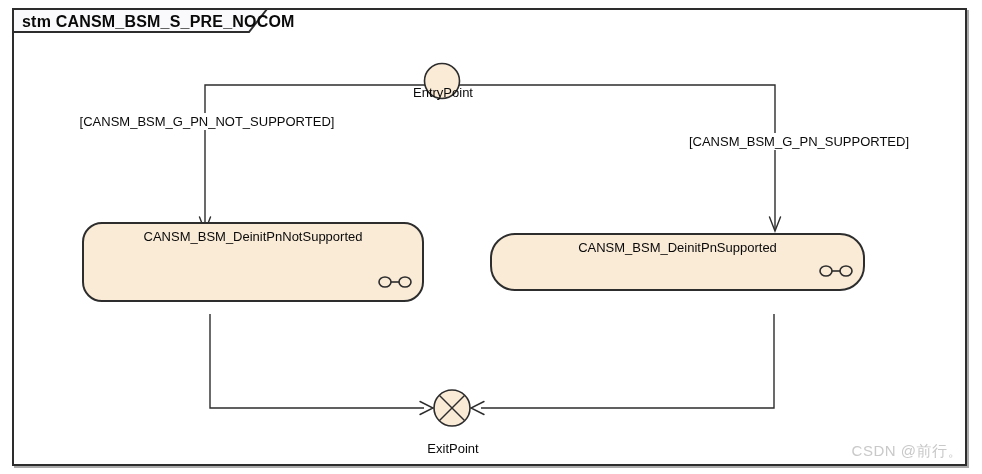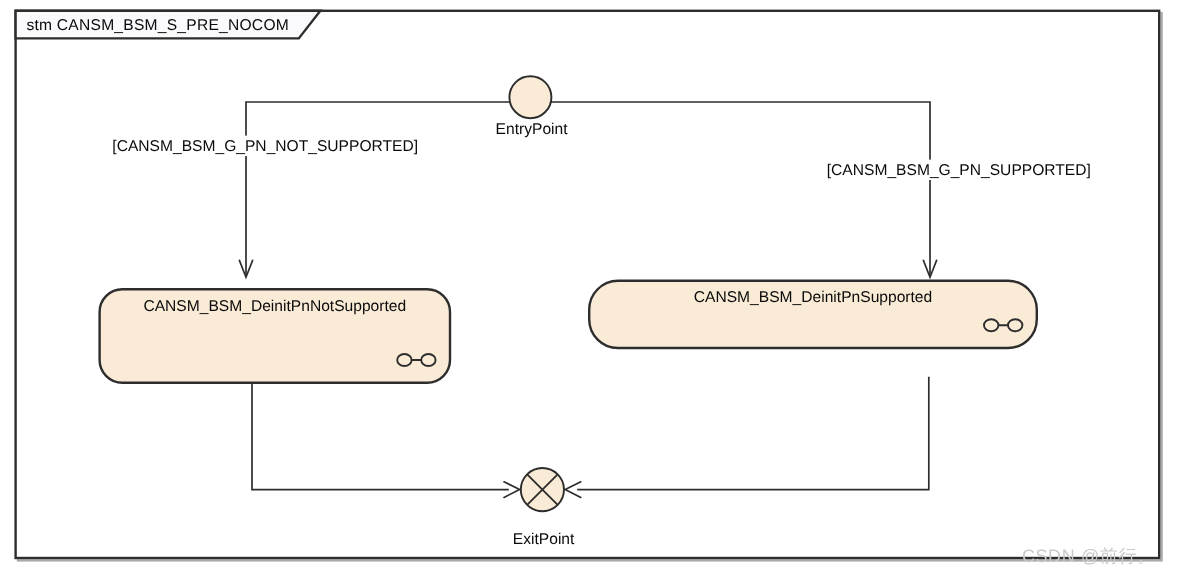--- a/index.html
+++ b/index.html
@@ -26,54 +26,53 @@
     position:absolute;left:0;top:0;width:982px;height:474px;
     z-index:2;
   }
   .edge{fill:none;stroke:var(--line);stroke-width:1.4;}
   .arrowhead{fill:none;stroke:var(--line);stroke-width:1.4;stroke-linecap:round;}
   .node-shape{fill:var(--node-fill);stroke:var(--line);stroke-width:1.6;}
   .cross{stroke:var(--line);stroke-width:1.5;}
   .tab-shape{fill:var(--tab-fill);stroke:var(--line);stroke-width:2;}
   .tab-label{
     position:absolute;left:22px;top:13px;z-index:3;
-    font-size:13px;font-weight:normal;letter-spacing:.2px;color:#0a0a0a;
+    font-size:16px;font-weight:bold;letter-spacing:.2px;color:#0a0a0a;
     white-space:nowrap;
   }
   .state{
     position:absolute;z-index:3;
     background:var(--node-fill);
     border:2px solid var(--line);
     border-radius:20px;
   }
-  .state-left{left:82px;top:240px;width:294px;height:80px;}
+  .state-left{left:82px;top:222px;width:342px;height:80px;}
   .state-right{left:490px;top:233px;width:375px;height:58px;border-radius:25px;}
   .state-title{
     margin-top:5px;text-align:center;font-size:13px;color:#0a0a0a;
     white-space:nowrap;
   }
   .submachine{
     position:absolute;right:9px;bottom:11px;width:36px;height:14px;
   }
   .submachine ellipse{fill:none;stroke:var(--line);stroke-width:1.6;}
   .submachine line{stroke:var(--line);stroke-width:1.6;}
   .floating-label{
     position:absolute;z-index:4;font-size:13px;color:#0a0a0a;
     transform:translateX(-50%);white-space:nowrap;
   }
   .guard{background:#ffffff;padding:1px 3px;}
-  .guard-left{left:221px;top:113px;text-align:right;}
+  .guard-left{left:207px;top:113px;text-align:right;}
   .guard-right{left:799px;top:113px;margin-top:20px;}
-  .entry-label{left:443px;top:100px;}
+  .entry-label{left:443px;top:85px;}
   .exit-label{left:453px;top:429px;margin-top:12px;}
   .watermark{
     position:absolute;right:19px;top:442px;z-index:5;
     font-size:15px;letter-spacing:.5px;color:var(--watermark);
     white-space:nowrap;
-    margin-top:12px;
   }
 </style>
 </head>
 <body>
 
 <div class="frame"></div>
 
 <svg class="layer" viewBox="0 0 982 474">
 
   <polygon class="tab-shape" points="13,9 267,9 249,32 13,32"></polygon>

